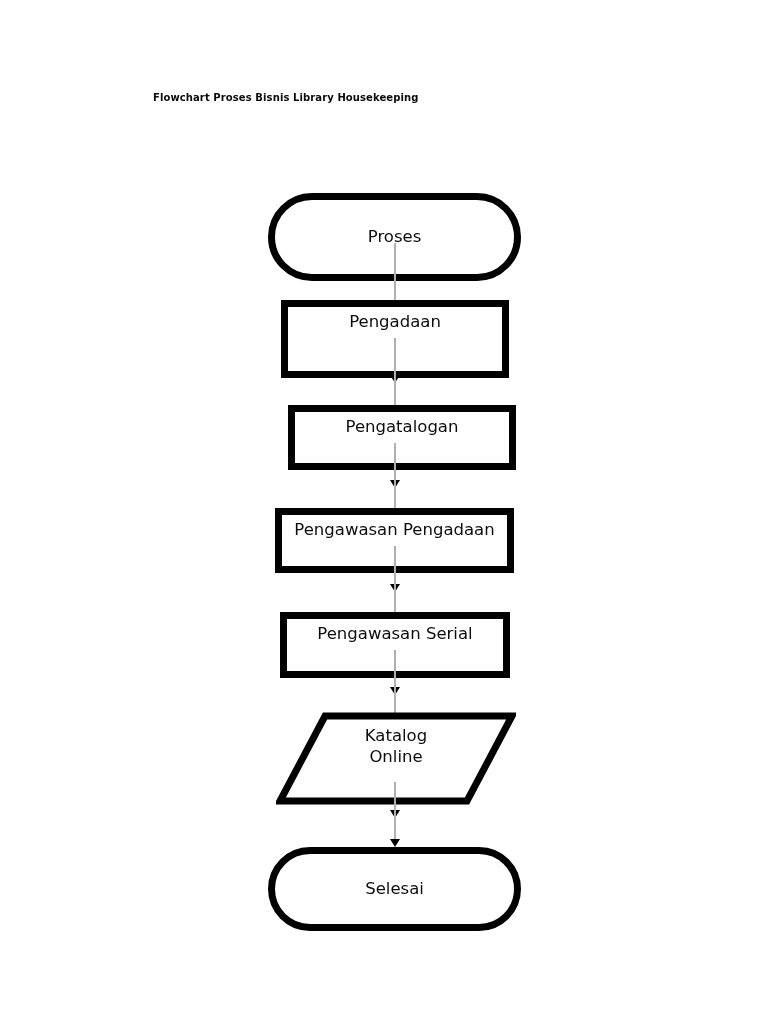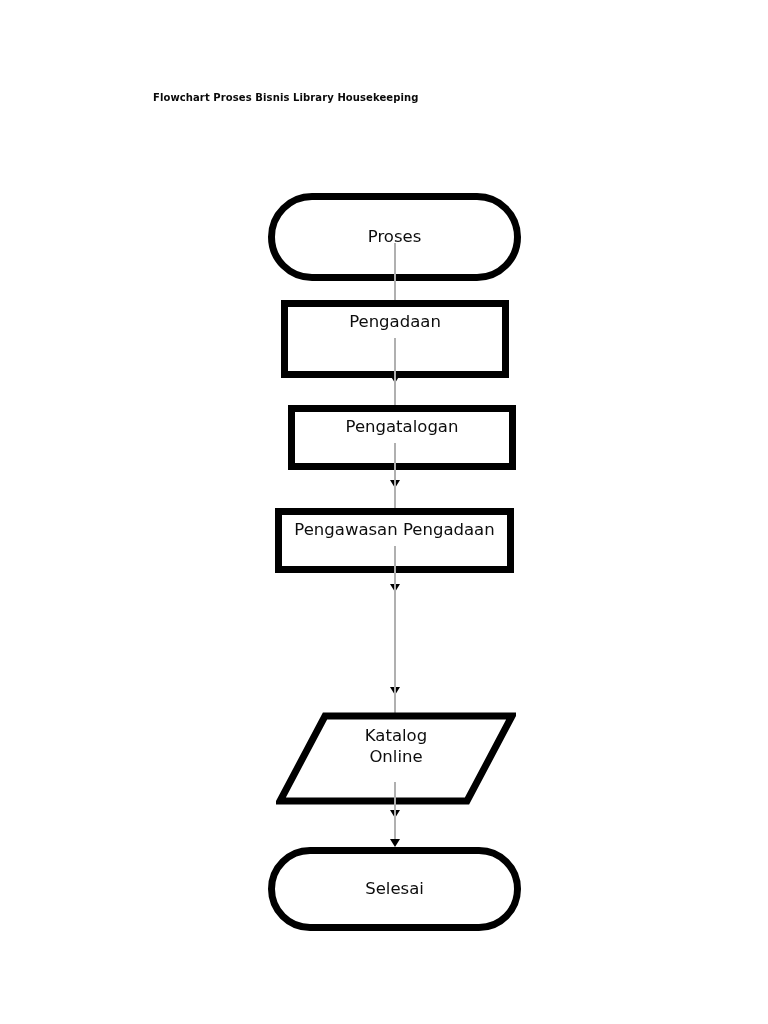--- a/index.html
+++ b/index.html
@@ -131,20 +131,23 @@
   <div class="connector" style="left:394px; top:443px; height:141px;"></div>
   <div class="arrowhead" style="left:390px; top:584px;"></div>
 
   <div class="node process" style="left:275px; top:508px; width:239px; height:65px;">
     <div class="node-label">Pengawasan Pengadaan</div>
   </div>
 
   <div class="connector" style="left:394px; top:546px; height:141px;"></div>
   <div class="arrowhead" style="left:390px; top:687px;"></div>
 
+  <div class="node process" style="left:280px; top:612px; width:230px; height:66px;">
+    <div class="node-label">Pengawasan Serial</div>
+  </div>
 
   <div class="connector" style="left:394px; top:650px; height:160px;"></div>
   <div class="arrowhead" style="left:390px; top:810px;"></div>
 
   <div class="data-shape" style="left:276px; top:711px; width:240px; height:95px;">
     <svg width="240" height="95" viewBox="0 0 240 95">
       <polygon points="49,5 236,5 191,90 4,90" fill="#ffffff" stroke="#000000" stroke-width="7" stroke-linejoin="miter"></polygon>
     </svg>
     <div class="node-label" style="top:14px;">Katalog
 Online</div>

